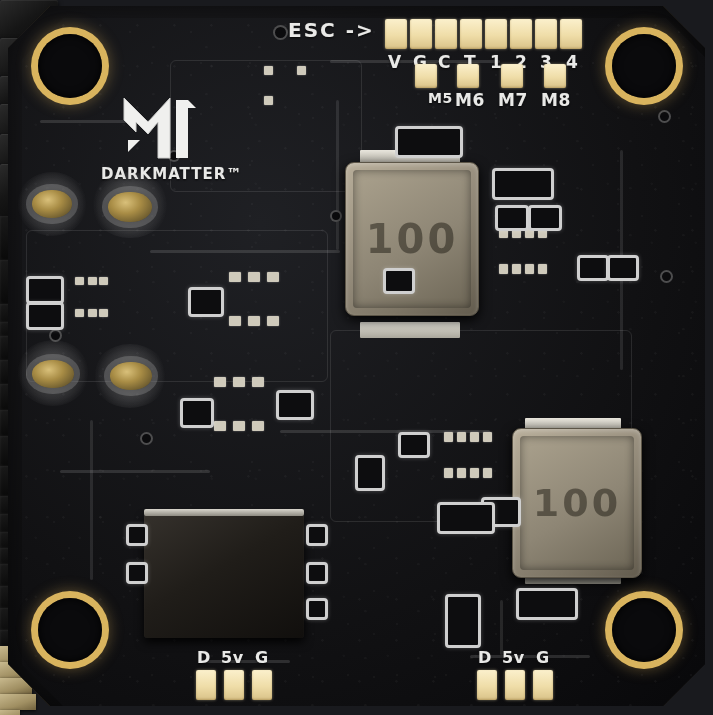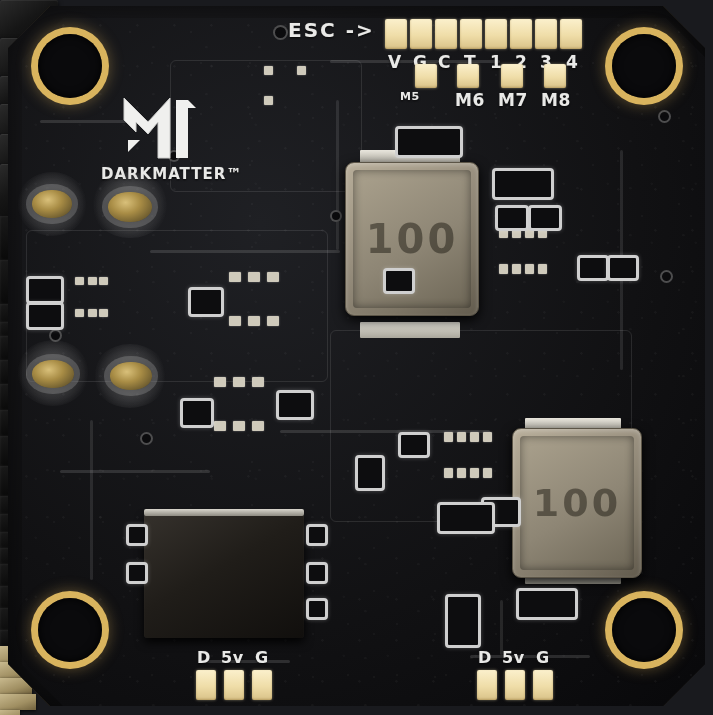--- a/index.html
+++ b/index.html
@@ -173,21 +173,21 @@
   <div class="silk" style="left:540px;top:52px;font-size:17px;">3</div>
   <div class="silk" style="left:566px;top:52px;font-size:17px;">4</div>
 
   <div class="silk" style="left:288px;top:18px;font-size:20px;letter-spacing:2px;">ESC -&gt;</div>
 
   <div class="pad" style="left:415px;top:64px;width:22px;height:24px;"></div>
   <div class="pad" style="left:457px;top:64px;width:22px;height:24px;"></div>
   <div class="pad" style="left:501px;top:64px;width:22px;height:24px;"></div>
   <div class="pad" style="left:544px;top:64px;width:22px;height:24px;"></div>
 
-  <div class="silk" style="left:400px;top:90px;font-size:11px;">M5</div>
+  <div class="silk" style="left:428px;top:90px;font-size:14px;">M5</div>
   <div class="silk" style="left:455px;top:90px;font-size:17px;">M6</div>
   <div class="silk" style="left:498px;top:90px;font-size:17px;">M7</div>
   <div class="silk" style="left:541px;top:90px;font-size:17px;">M8</div>
 
   <div style="position:absolute;left:118px;top:92px;width:90px;height:78px;">
     <svg width="90" height="78" viewBox="0 0 90 78">
       <path d="M6 14 L6 6 L30 30 L52 6 L52 66 L40 66 L40 30 L30 42 L18 30 L18 40 L6 28 Z" fill="#f0f0ee" stroke="#cfcfcd" stroke-width="1"></path>
       <path d="M58 8 L70 8 L70 66 L58 66 Z" fill="#f0f0ee"></path>
       <path d="M58 8 L70 8 L78 16 L66 16 Z" fill="#f0f0ee"></path>
       <path d="M10 48 L22 48 L10 60 Z" fill="#f0f0ee"></path>

